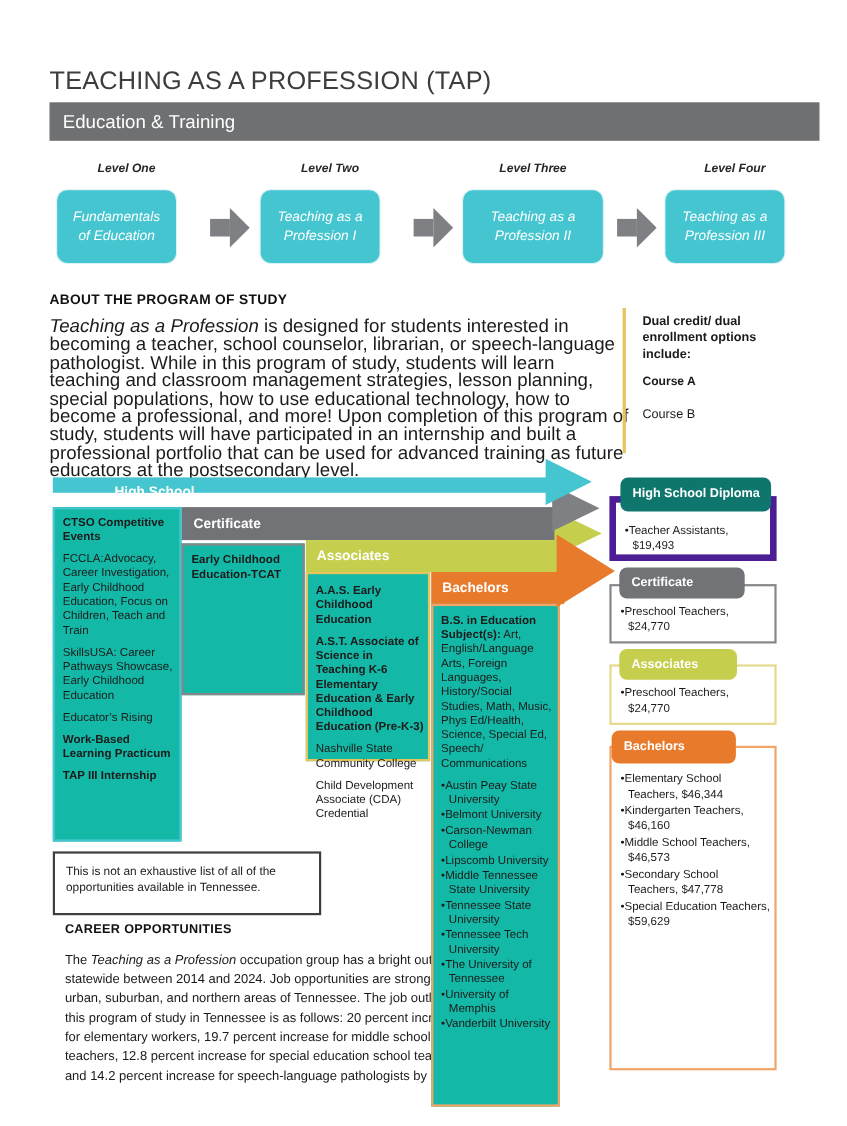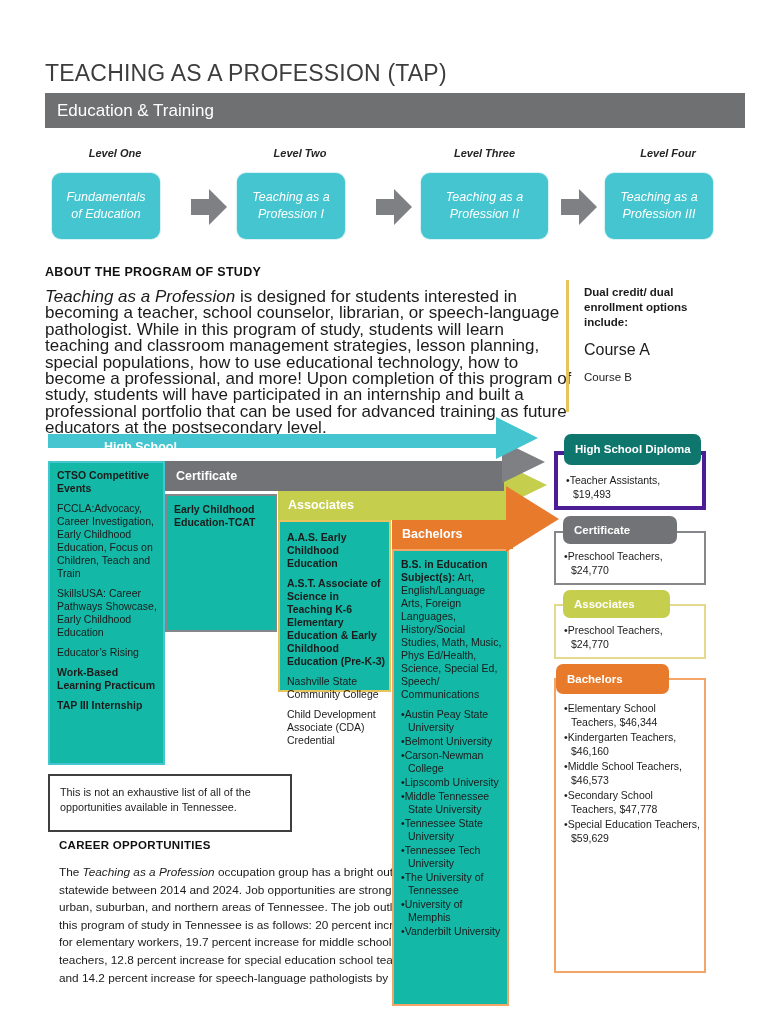--- a/index.html
+++ b/index.html
@@ -31,21 +31,21 @@
 
   
   .sec-heading { font-weight:700; font-size:12.5px; letter-spacing:0.3px; color:#111; }
   .about-head { left:45px; top:265px; }
   .about-para { left:45px; top:289px; width:527px; font-size:17px; line-height:16.4px; }
   .italic { font-style:italic; }
 
   
   .dc-line { left:566px; top:280px; width:3px; height:132px; background:#e7c45c; }
   .dc-head { left:584px; top:285px; width:124px; font-weight:700; font-size:11.5px; line-height:15px; }
-  .dc-course-a { left:584px; top:341px; font-size:16px; }
+  .dc-course-a { left:584px; top:341px; font-size:11px;font-weight:bold; }
   .dc-course-b { left:584px; top:371px; font-size:11.5px; }
 
   
   .strip { height:29px; color:#fff; font-weight:700; font-size:12.5px; z-index:1; }
   .strip span { display:block; line-height:inherit; }
   .strip-teal { left:48px; top:434px; width:462px; height:14px; line-height:27px; background:#45c5cf;padding-left:38px; }
   .strip-teal span { padding-left:9px; line-height:27px; }
   .strip-gray { left:165px; top:461px; width:346px; height:30px; background:#717376; }
   .strip-gray span { padding-left:11px; line-height:30px; }
   .strip-olive { left:278px; top:491px; width:233px; background:#c5ce4d; }
@@ -78,21 +78,21 @@
   .pill { color:#fff; font-weight:700; font-size:11.5px; border-radius:7px; z-index:2; }
   .pill span { display:block; padding-left:11px; }
   .pill-hs    { left:564px; top:434px; width:137px; height:31px; background:#0f766e; }
   .pill-hs span { line-height:31px; }
   .pill-cert  { left:563px; top:516px; width:114px; height:28px; background:#717376; }
   .pill-cert span { line-height:28px; }
   .pill-assoc { left:563px; top:590px; width:107px; height:28px; background:#c5ce4d; }
   .pill-assoc span { line-height:28px; }
   .pill-bach  { left:556px; top:664px; width:113px; height:30px; background:#e87a2c; }
   .pill-bach span { line-height:30px; }
-  .obox-hs    { top:451px; height:59px; border:4px solid #4c1d95; padding-top:19px; }
+  .obox-hs    { top:451px; height:59px; border:6px solid #4c1d95; padding-top:19px; }
   .obox-cert  { top:531px; height:54px; border:2px solid #85878a; padding-top:17px; }
   .obox-assoc { top:604px; height:55px; border:2px solid #e4d98c; padding-top:18px; }
   .obox-bach  { top:678px; height:295px; border:2px solid #f2a566; padding-top:22px; }
   .obox-bach ul.blist li { margin-bottom:2px; }
 
   
   .note-box { left:48px; top:774px; width:244px; height:58px; border:2px solid #3f3f3f; padding:9px 8px 0 10px; font-size:10.8px; line-height:14.5px; }
   .career-head { left:59px; top:839px; font-size:11.5px; }
   .career-para { left:59px; top:864px; width:370px; font-size:11.8px; line-height:17.6px; }
 </style>

